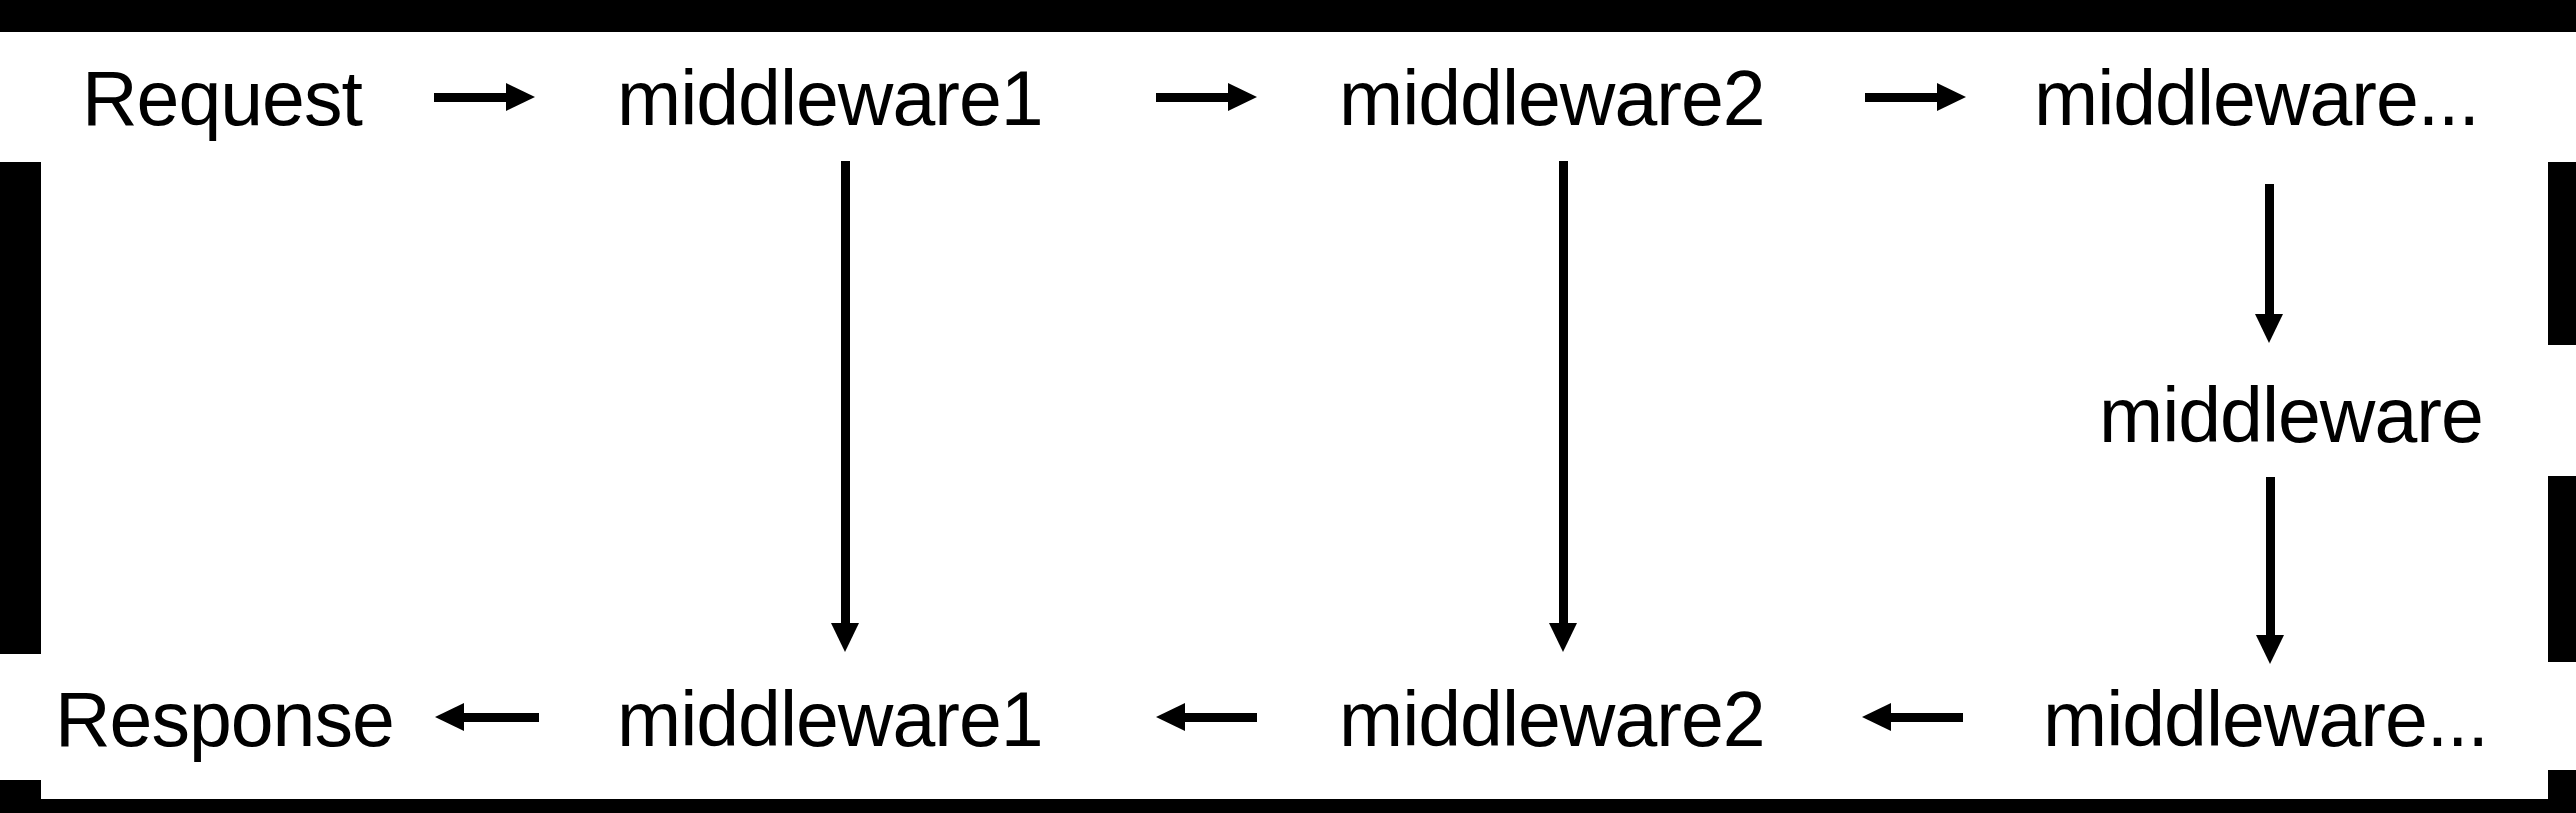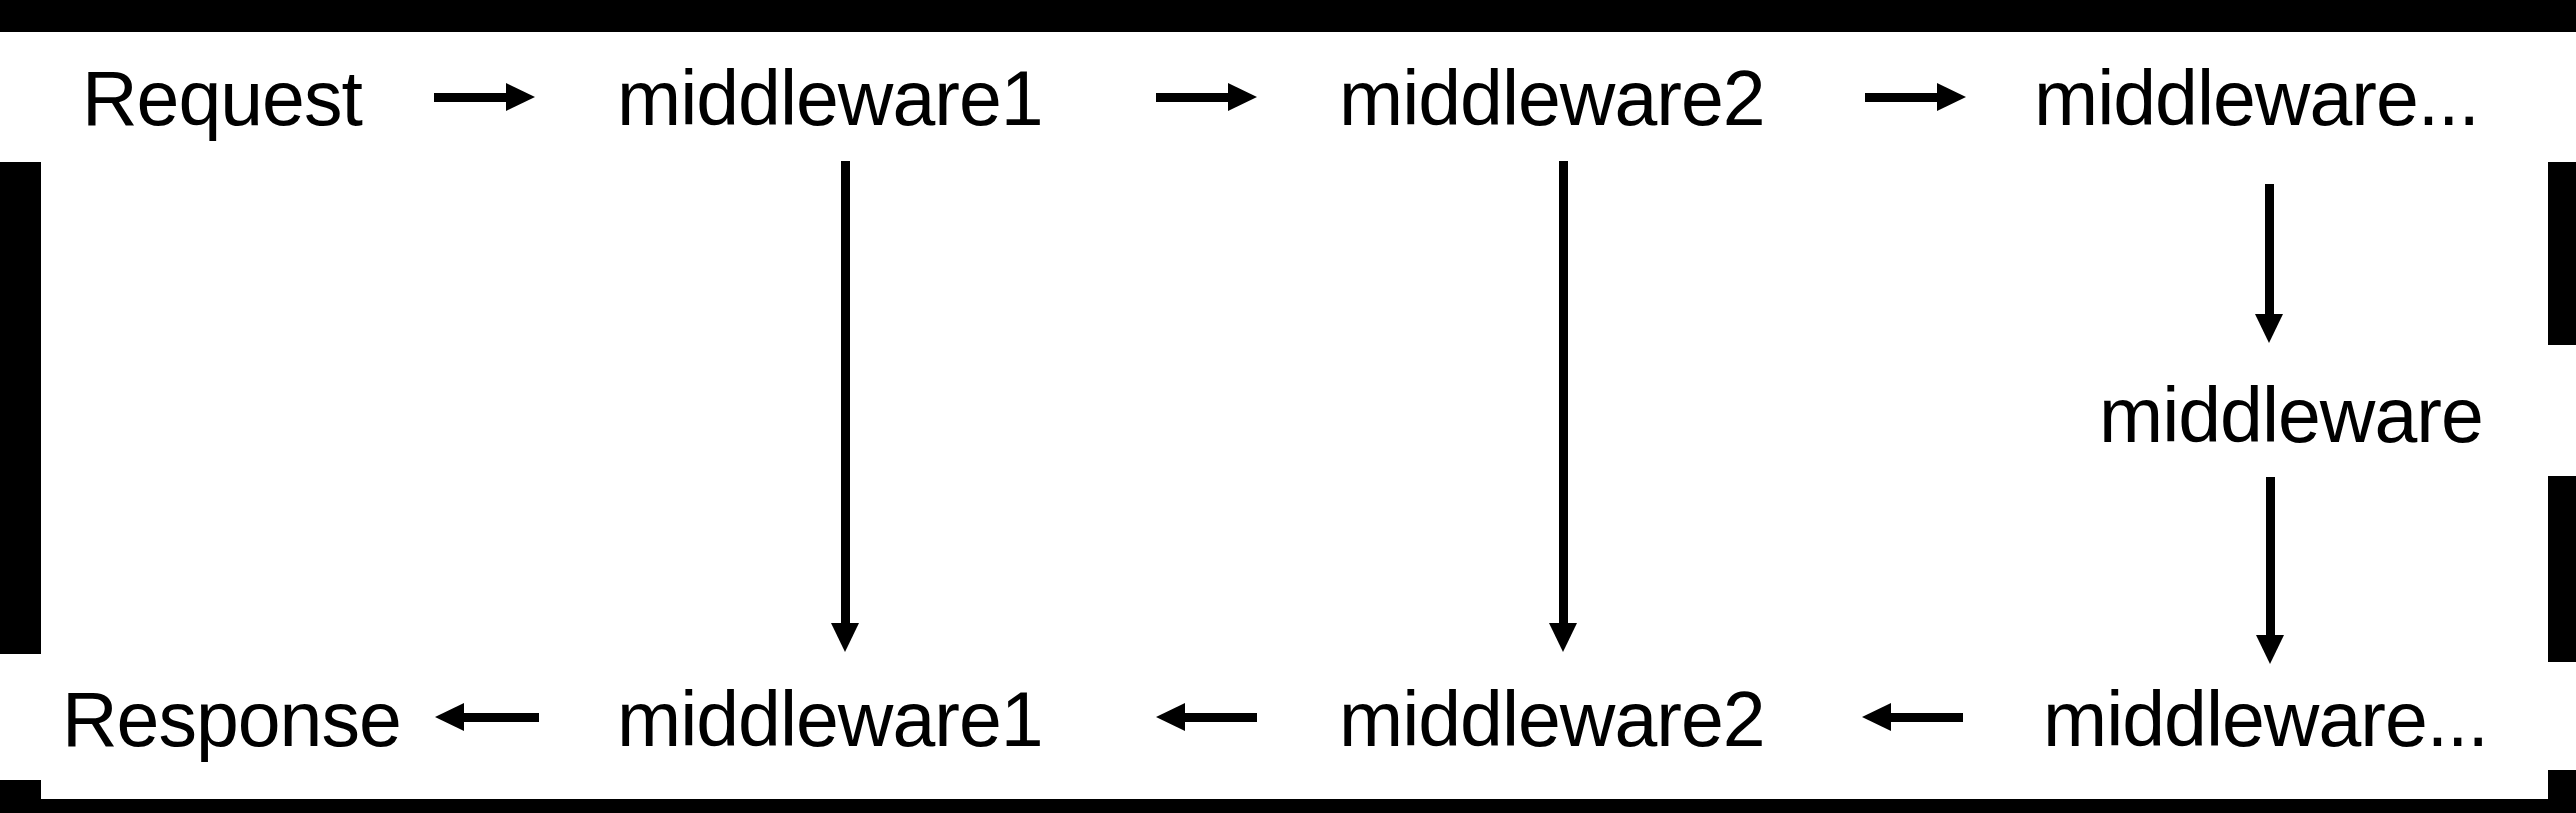--- a/index.html
+++ b/index.html
@@ -71,21 +71,21 @@
     border-right: 14.4px solid transparent;
     border-top: 29px solid var(--arrow, #000000);
   }
 
   
   #lbl-request     { left: 82px;   top: 56px;  }
   #lbl-mw1-top     { left: 617px;  top: 56px;  }
   #lbl-mw2-top     { left: 1339px; top: 56px;  }
   #lbl-mwmore-top  { left: 2034px; top: 56px;  }
   #lbl-controller  { left: 2099px; top: 373px; }
-  #lbl-response    { left: 55px;   top: 677px; margin-left: 7px; }
+  #lbl-response    { left: 55px;   top: 677px; }
   #lbl-mw1-bot     { left: 617px;  top: 677px; }
   #lbl-mw2-bot     { left: 1339px; top: 677px; }
   #lbl-mwmore-bot  { left: 2043px; top: 677px; }
 
   #arr-top-1 { left: 434px;  top: 83px;  width: 101px; }
   #arr-top-2 { left: 1156px; top: 83px;  width: 101px; }
   #arr-top-3 { left: 1865px; top: 83px;  width: 101px; }
   #arr-bot-1 { left: 435px;  top: 703px; width: 104px; }
   #arr-bot-2 { left: 1156px; top: 703px; width: 101px; }
   #arr-bot-3 { left: 1862px; top: 703px; width: 101px; }

